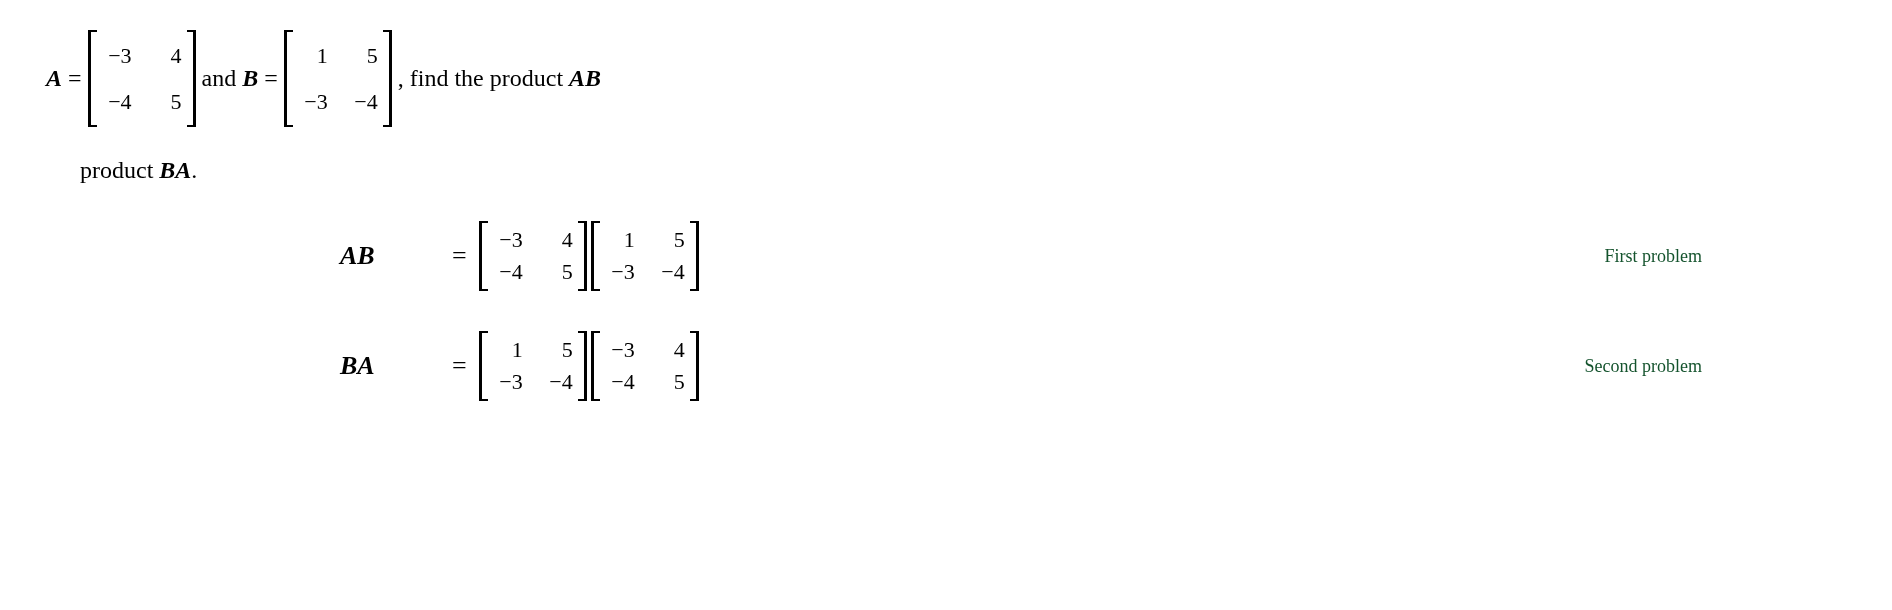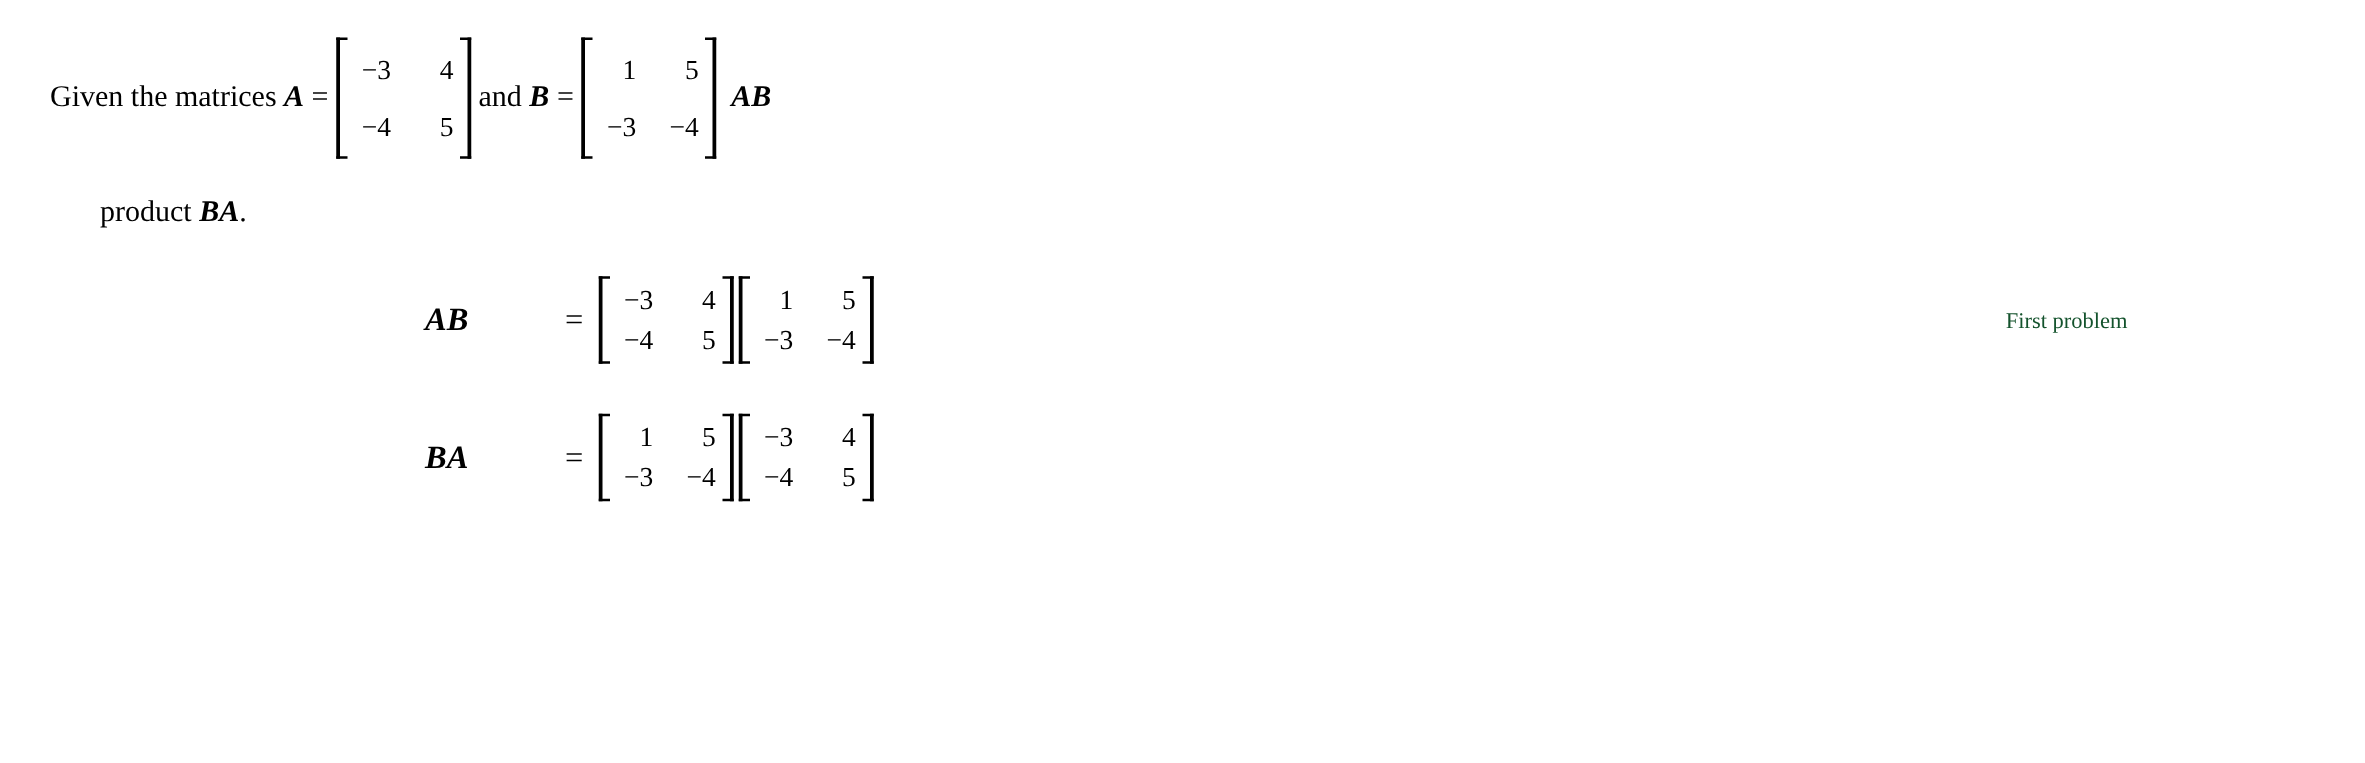--- a/index.html
+++ b/index.html
@@ -114,21 +114,21 @@
       font-size: 18px;
       color: #14532d;
       font-family: "Times New Roman", Times, serif;
       white-space: nowrap;
     }
   </style>
 </head>
 <body>
 
 <div class="problem-statement">
-  <span>Given the matrices</span>&nbsp;
+  &nbsp;
   <span class="math-italic">A</span>
   &nbsp;<span>=</span>&nbsp;
 
   
   <span class="mat">
     <span class="mat-bracket-l"></span>
     <span class="mat-grid">
       <span class="mat-cell">−3</span>
       <span class="mat-cell">4</span>
       <span class="mat-cell">−4</span>
@@ -146,21 +146,21 @@
     <span class="mat-bracket-l"></span>
     <span class="mat-grid">
       <span class="mat-cell">1</span>
       <span class="mat-cell">5</span>
       <span class="mat-cell">−3</span>
       <span class="mat-cell">−4</span>
     </span>
     <span class="mat-bracket-r"></span>
   </span>
 
-  &nbsp;&nbsp;
+  &nbsp;<span>, find the product</span>&nbsp;
   <span class="math-italic">AB</span>
   &nbsp;&nbsp;
 </div>
 <div style="padding-left: 40px; font-size: 24px; margin-bottom: 37px;">
   <span>product&nbsp;</span><span class="math-italic">BA</span><span>.</span>
 </div>
 
 <div class="equations-section">
 
   <div class="equation-row">
@@ -215,15 +215,16 @@
       <span class="mat-bracket-l"></span>
       <span class="mat-grid">
         <span class="mat-cell">−3</span>
         <span class="mat-cell">4</span>
         <span class="mat-cell">−4</span>
         <span class="mat-cell">5</span>
       </span>
       <span class="mat-bracket-r"></span>
     </span>
 
+    <span class="problem-label">Second problem</span>
   </div>
 
 </div>
 
 </body></html>

